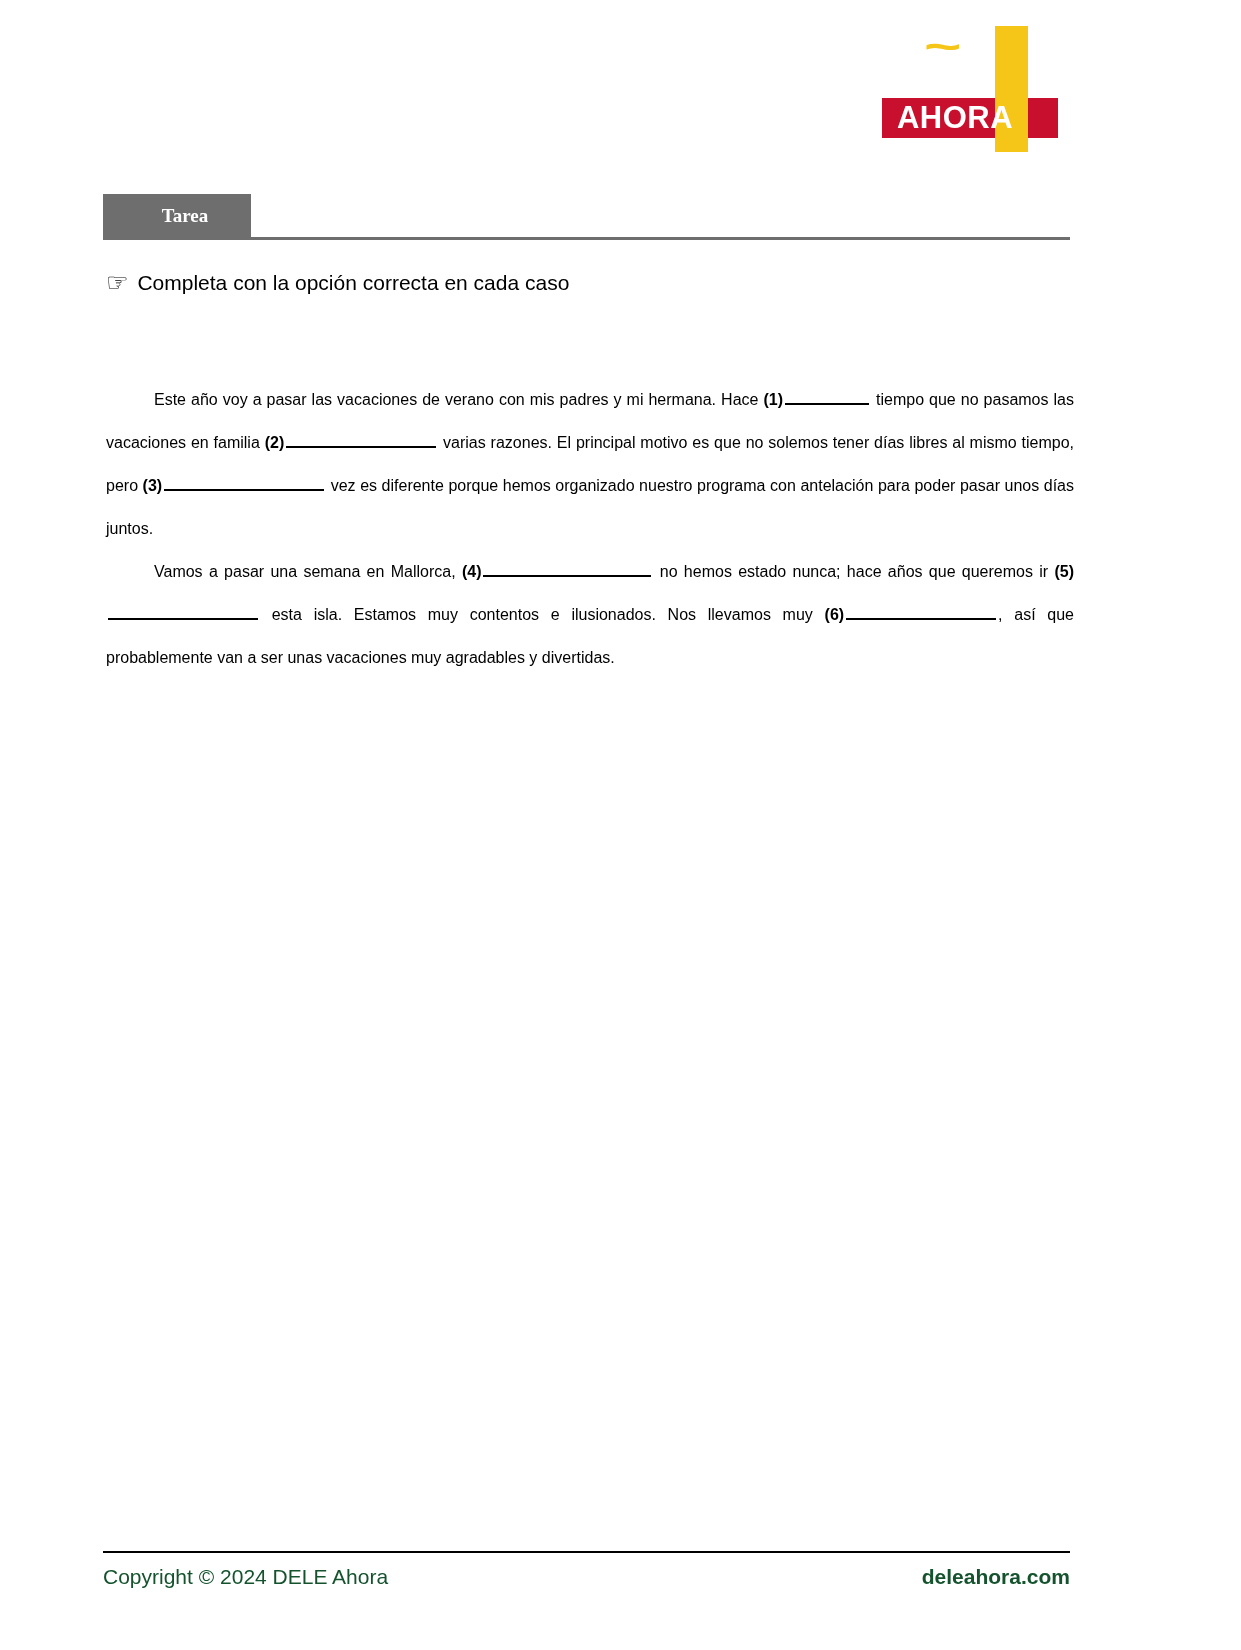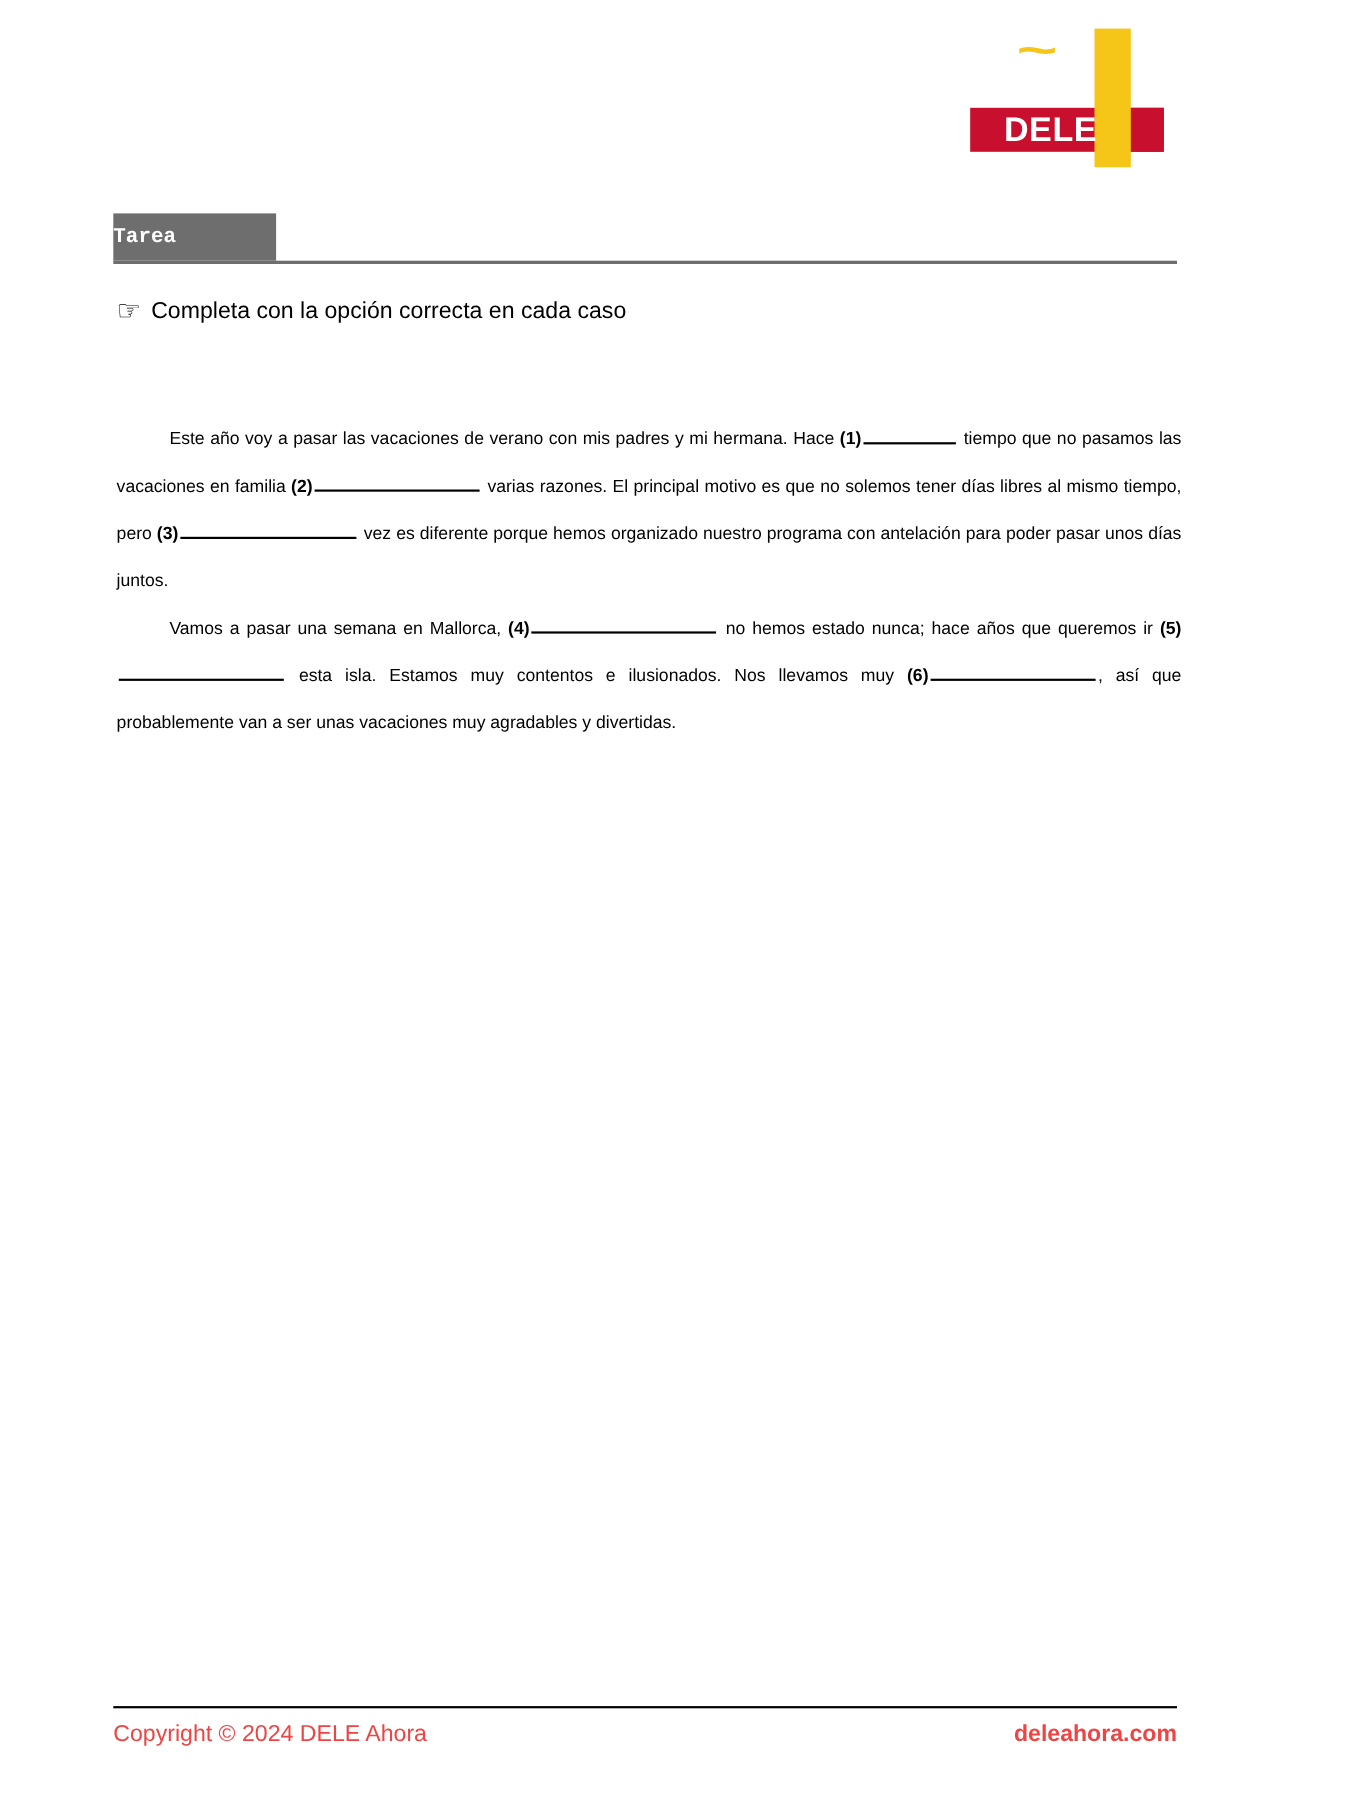--- a/index.html
+++ b/index.html
@@ -116,25 +116,25 @@
     height: 43px;
     background: #6E6E6E;
   }
   .task-badge-label {
     position: absolute;
     left: 0;
     top: 0;
     width: 164px;
     height: 43px;
     line-height: 43px;
-    text-align: left;
+    text-align: center;
     color: #ffffff;
     font-weight: bold;
     font-size: 19px;
-    font-family: Liberation Mono, monospace;
+    font-family: Liberation Serif, serif;
   }
   .task-title {
     position: absolute;
     left: 183px;
     top: 0;
     height: 43px;
     line-height: 44px;
     color: #7A7A7A;
     font-weight: bold;
     font-size: 19px;
@@ -209,37 +209,37 @@
   .footer {
     position: absolute;
     left: 103px;
     top: 1565px;
     width: 967px;
     display: flex;
     justify-content: space-between;
     align-items: center;
     font-size: 21px;
     font-family: "Liberation Sans", sans-serif;
-    color: #ef4444;
+    color: #14532d;
   }
   .footer-right {
     font-weight: bold;
   }
 </style>
 </head>
 <body>
 
 <div class="page">
 
   <div class="logo-wrap">
     <div class="logo-red-right"></div>
     <div class="logo-banner"></div>
     <div class="logo-yellow-bar"></div>
     <div class="logo-tilde">~</div>
-    <div class="logo-ahora">DELE</div>
+    <div class="logo-ahora">AHORA</div>
   </div>
 
   <div class="task-header">
     <div class="task-badge"></div>
     <div class="task-badge-label">Tarea</div>
   </div>
 
   <div class="instruction">
     <span class="hand-icon">☞</span>
     <span class="instruction-text">Completa con la opción correcta en cada caso</span>

